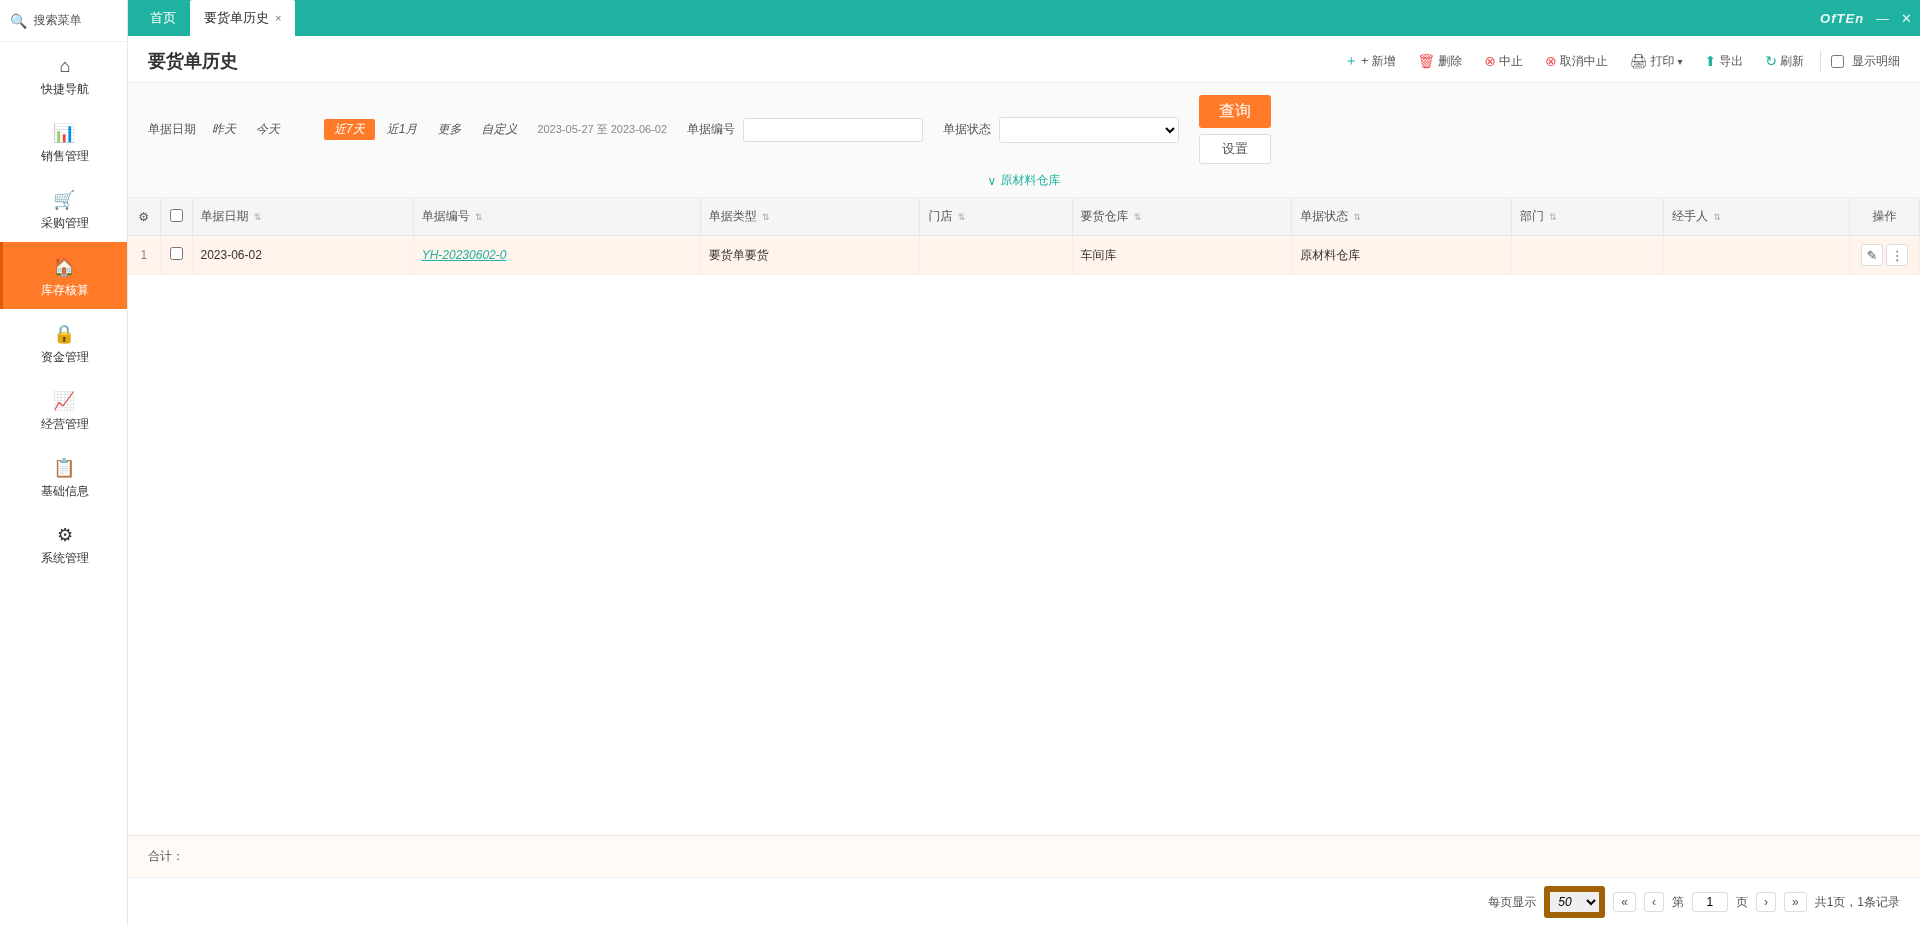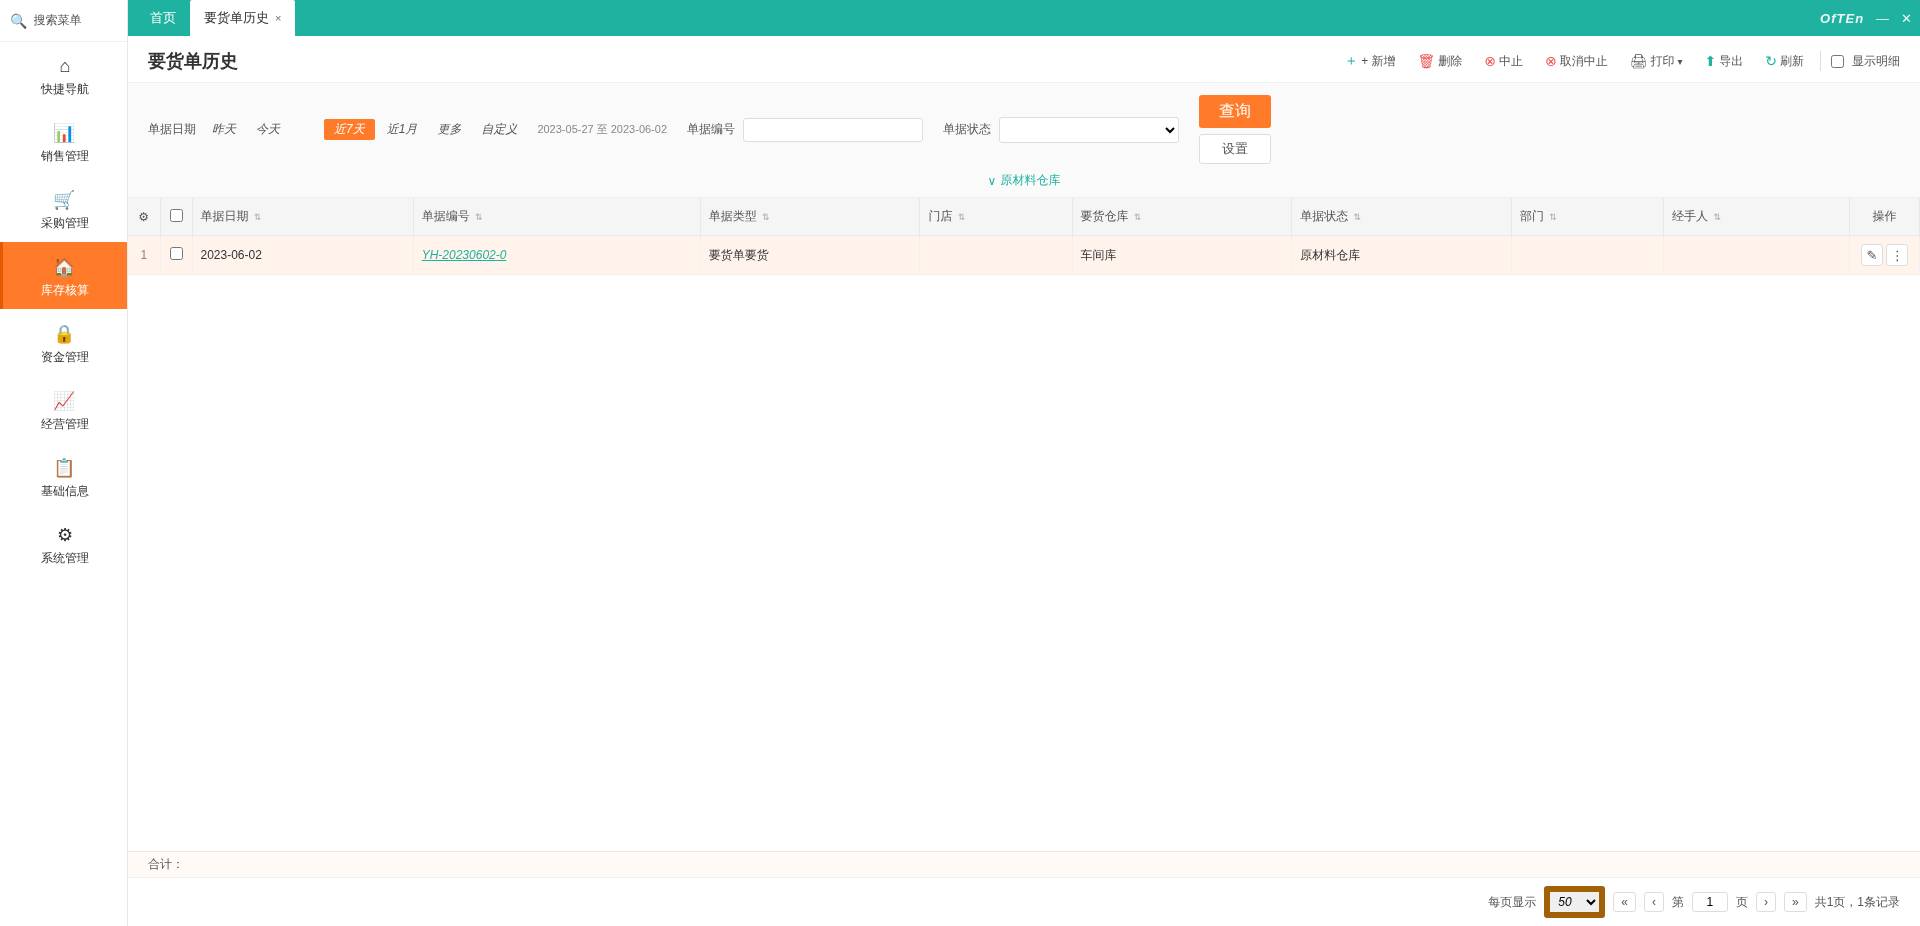--- a/index.html
+++ b/index.html
@@ -293,21 +293,21 @@
       border-radius: 3px;
       border: 1px solid #ddd;
       cursor: pointer;
       font-size: 13px;
       color: #555;
       background: #fff;
     }
 
     
     .table-footer {
-      padding: 4px 20px;
+      padding: 12px 20px;
       background: #fffaf5;
       border-top: 1px solid #f0e8dc;
       font-size: 12px;
       color: #555;
       flex-shrink: 0;
     }
     .pagination-bar {
       display: flex;
       align-items: center;
       justify-content: flex-end;

